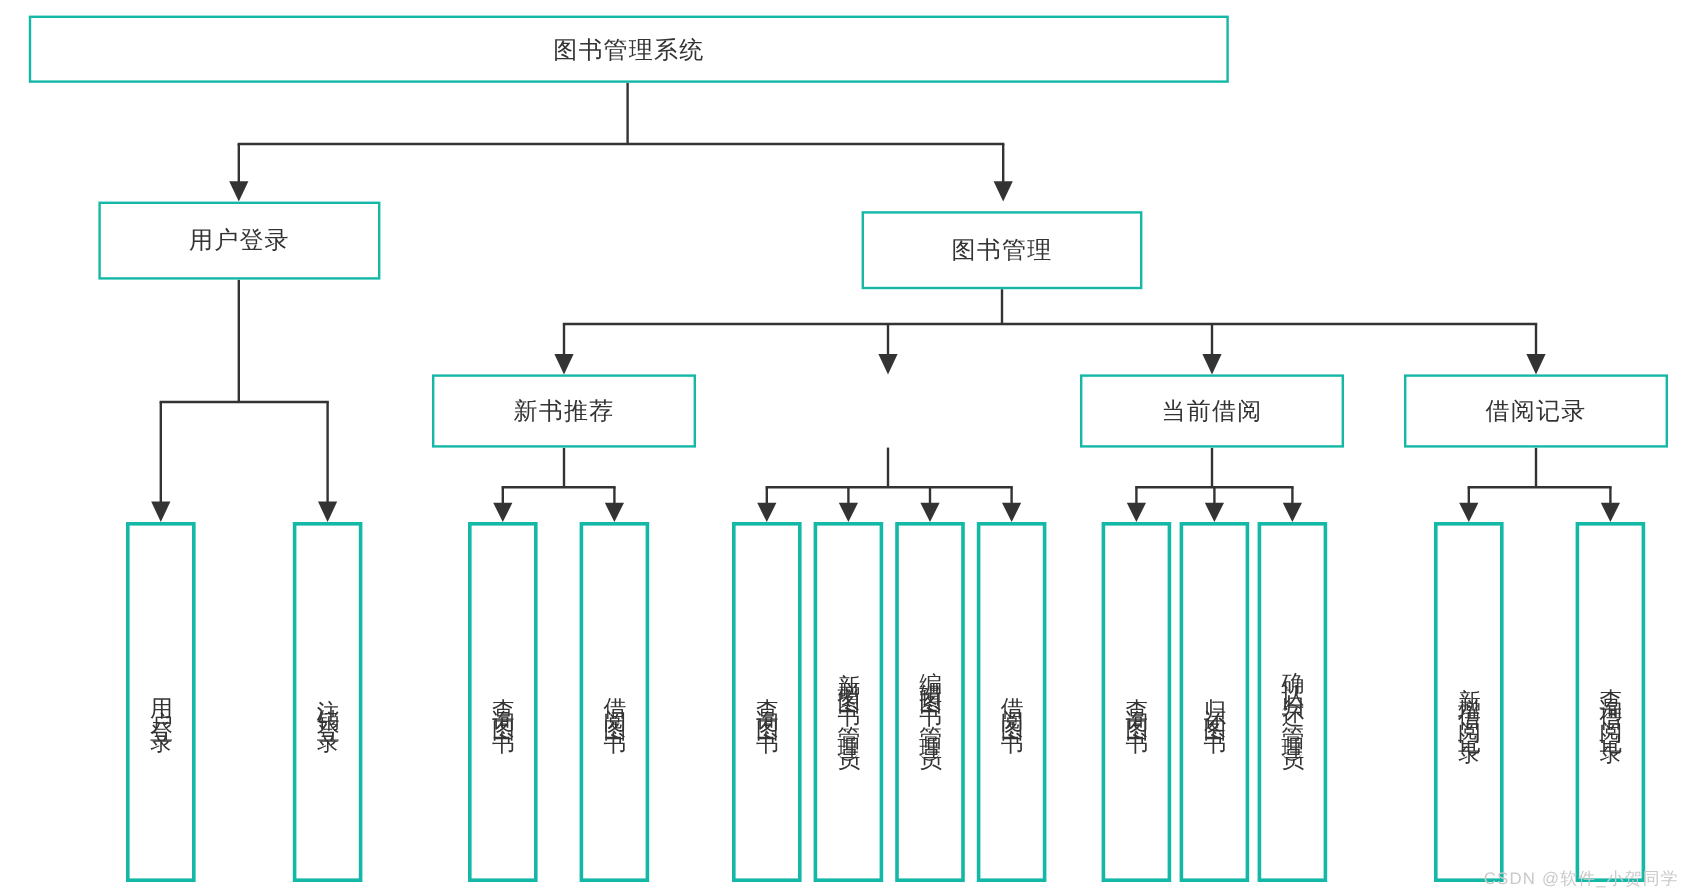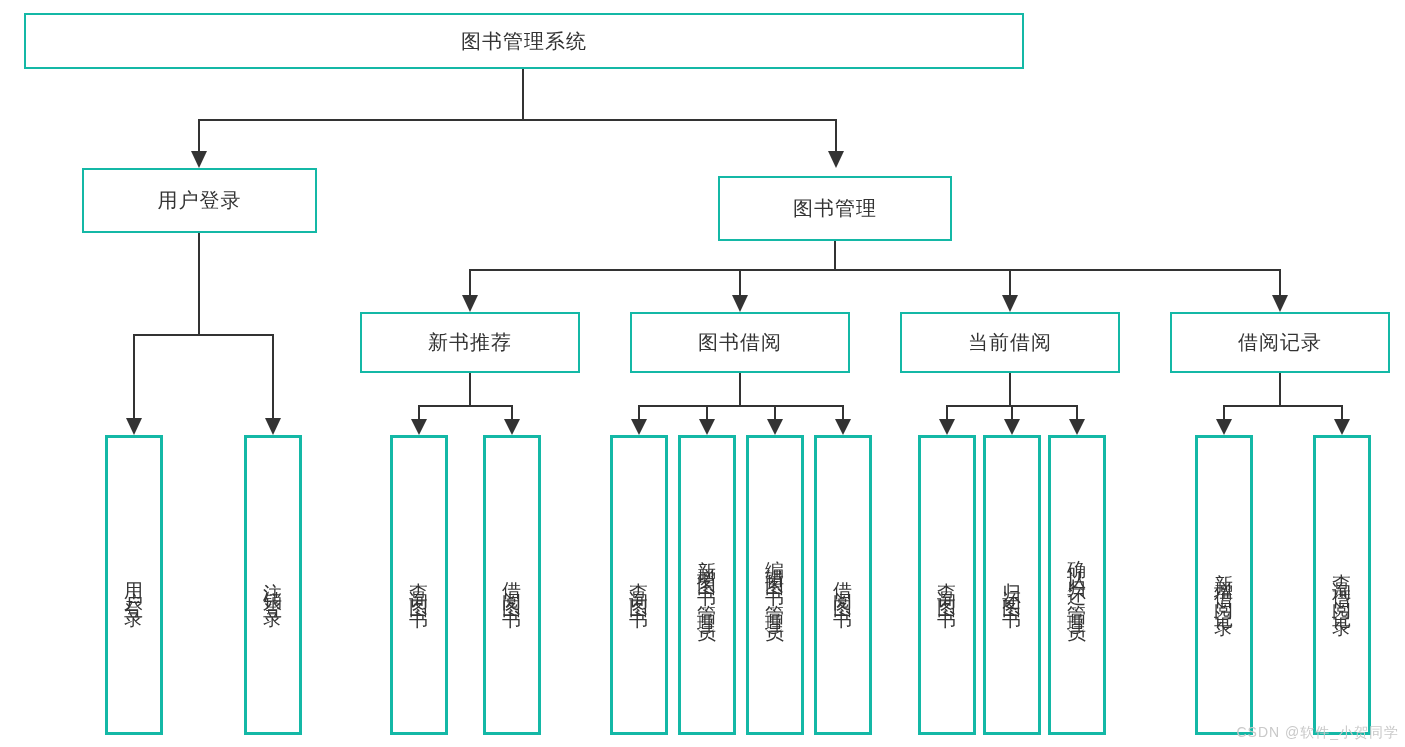--- a/index.html
+++ b/index.html
@@ -125,23 +125,20 @@
   <div class="box h" style="left:82px;top:168px;width:235px;height:65px">
     <span class="label">用户登录</span>
   </div>
   <div class="box h" style="left:718px;top:176px;width:234px;height:65px">
     <span class="label">图书管理</span>
   </div>
 
   <div class="box h" style="left:360px;top:312px;width:220px;height:61px">
     <span class="label">新书推荐</span>
   </div>
-  <div class="box h" style="left:630px;top:312px;width:220px;height:61px">
-    <span class="label">图书借阅</span>
-  </div>
   <div class="box h" style="left:1170px;top:312px;width:220px;height:61px">
     <span class="label">借阅记录</span>
   </div>
   <div class="box h" style="left:900px;top:312px;width:220px;height:61px">
     <span class="label">当前借阅</span>
   </div>
 
   <div class="box v" style="left:105px;top:435px;width:58px;height:300px">
     <span class="label">用户登录</span>
   </div>

